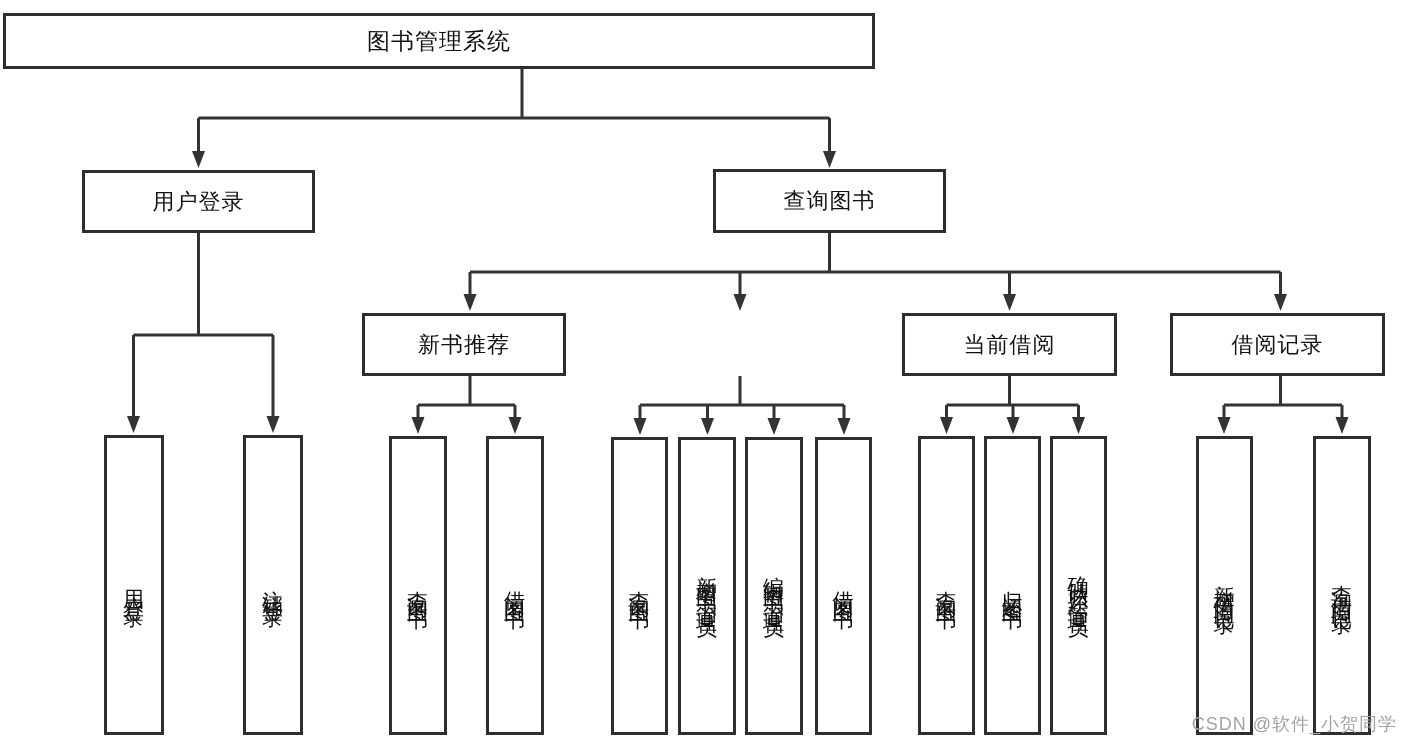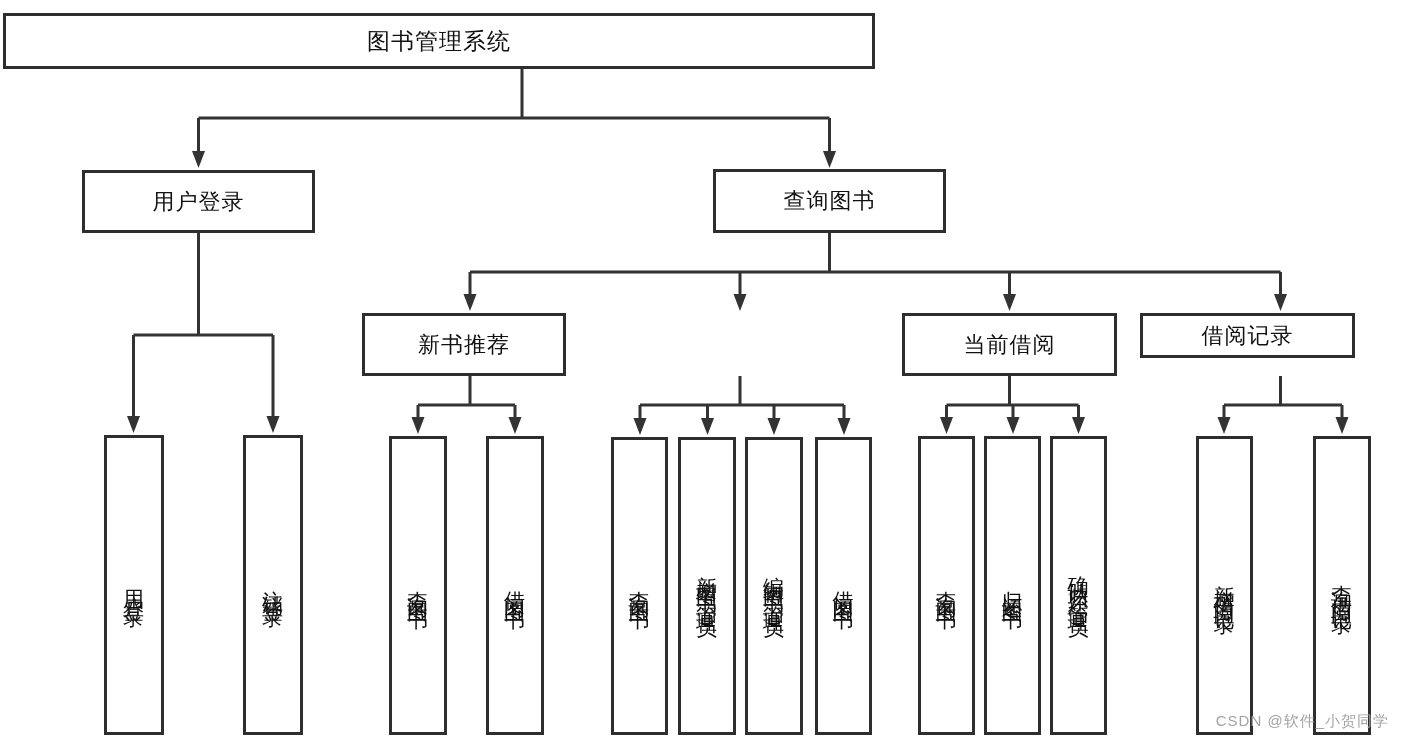--- a/index.html
+++ b/index.html
@@ -40,22 +40,22 @@
     text-orientation: mixed;
     font-size: 21px;
     letter-spacing: 6px;
     line-height: 1;
     color: #111111;
     white-space: nowrap;
   }
   .watermark {
     position: absolute;
     top: 712px;
-    right: 16px;
-    font-size: 15px;
+    right: 8px;
+    font-size: 18px;
     color: #a3a3a3;
     letter-spacing: 1px;
     white-space: nowrap;
     text-align: right;
   }
 </style>
 </head>
 <body>
 
 <div class="canvas">
@@ -110,21 +110,21 @@
   <div class="node h-node" style="left:713px; top:169px; width:233px; height:64px;">
     <span>查询图书</span>
   </div>
 
   <div class="node h-node" style="left:362px; top:313px; width:204px; height:63px;">
     <span>新书推荐</span>
   </div>
   <div class="node h-node" style="left:902px; top:313px; width:215px; height:63px;">
     <span>当前借阅</span>
   </div>
-  <div class="node h-node" style="left:1140px; top:313px; width:215px; height:45px;">
+  <div class="node h-node" style="left:1170px; top:313px; width:215px; height:63px;">
     <span>借阅记录</span>
   </div>
 
   <div class="node v-node" style="left:104px; top:435px; width:60px; height:300px;">
     <span>用户登录</span>
   </div>
   <div class="node v-node" style="left:243px; top:435px; width:60px; height:300px;">
     <span>注销登录</span>
   </div>
 

